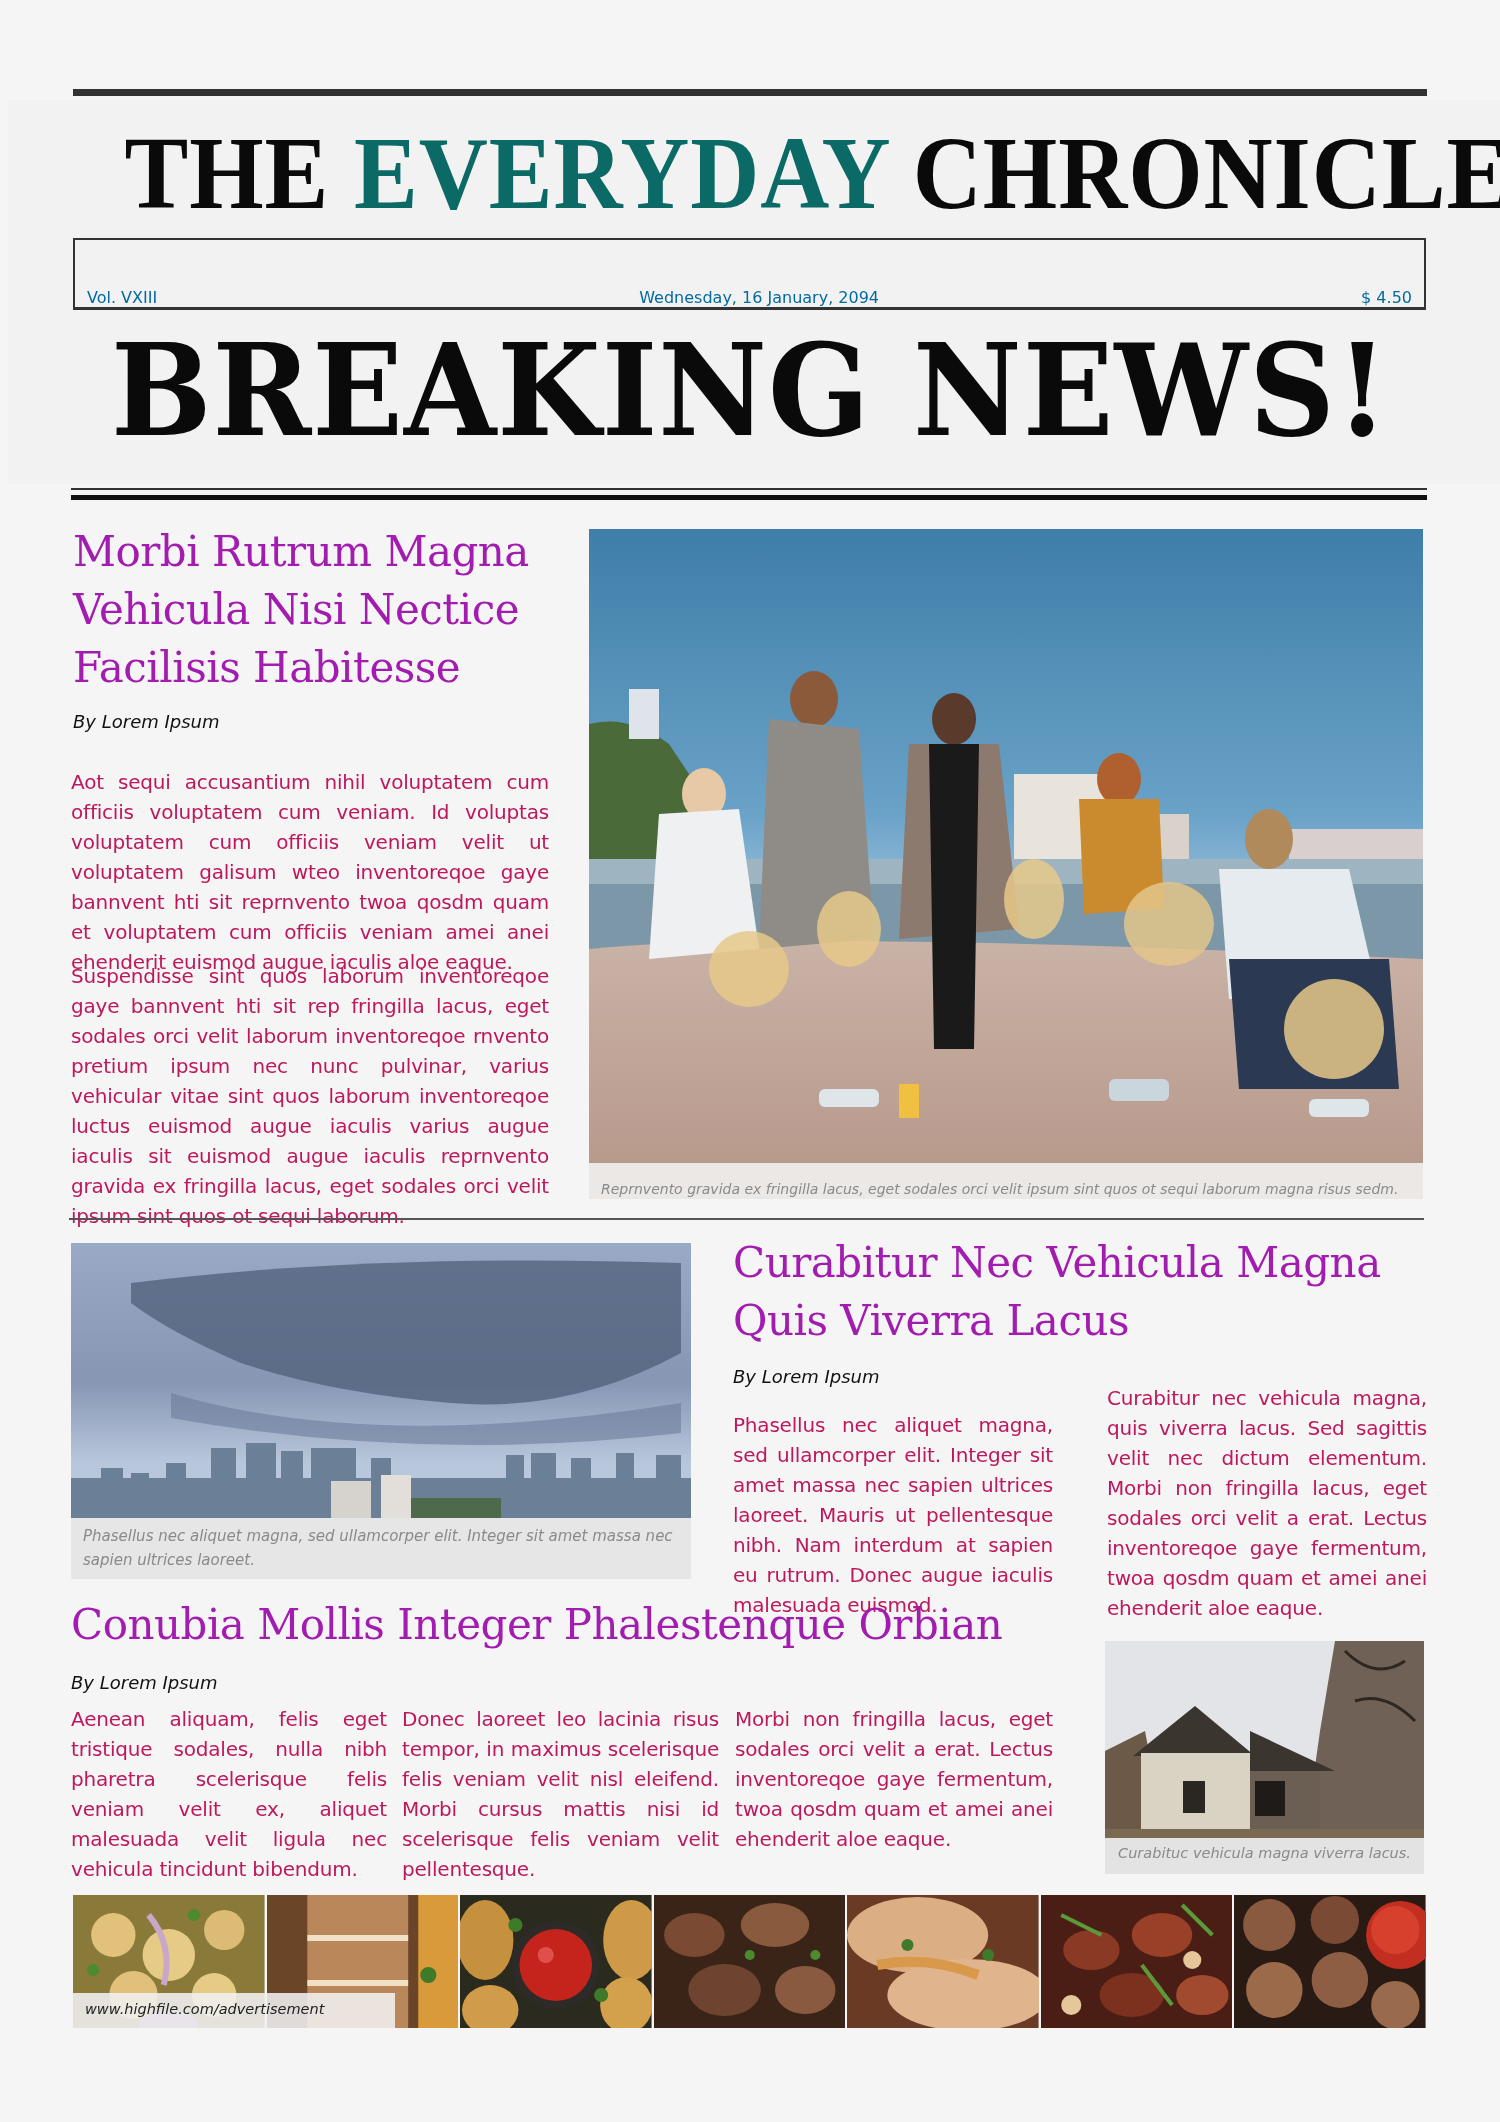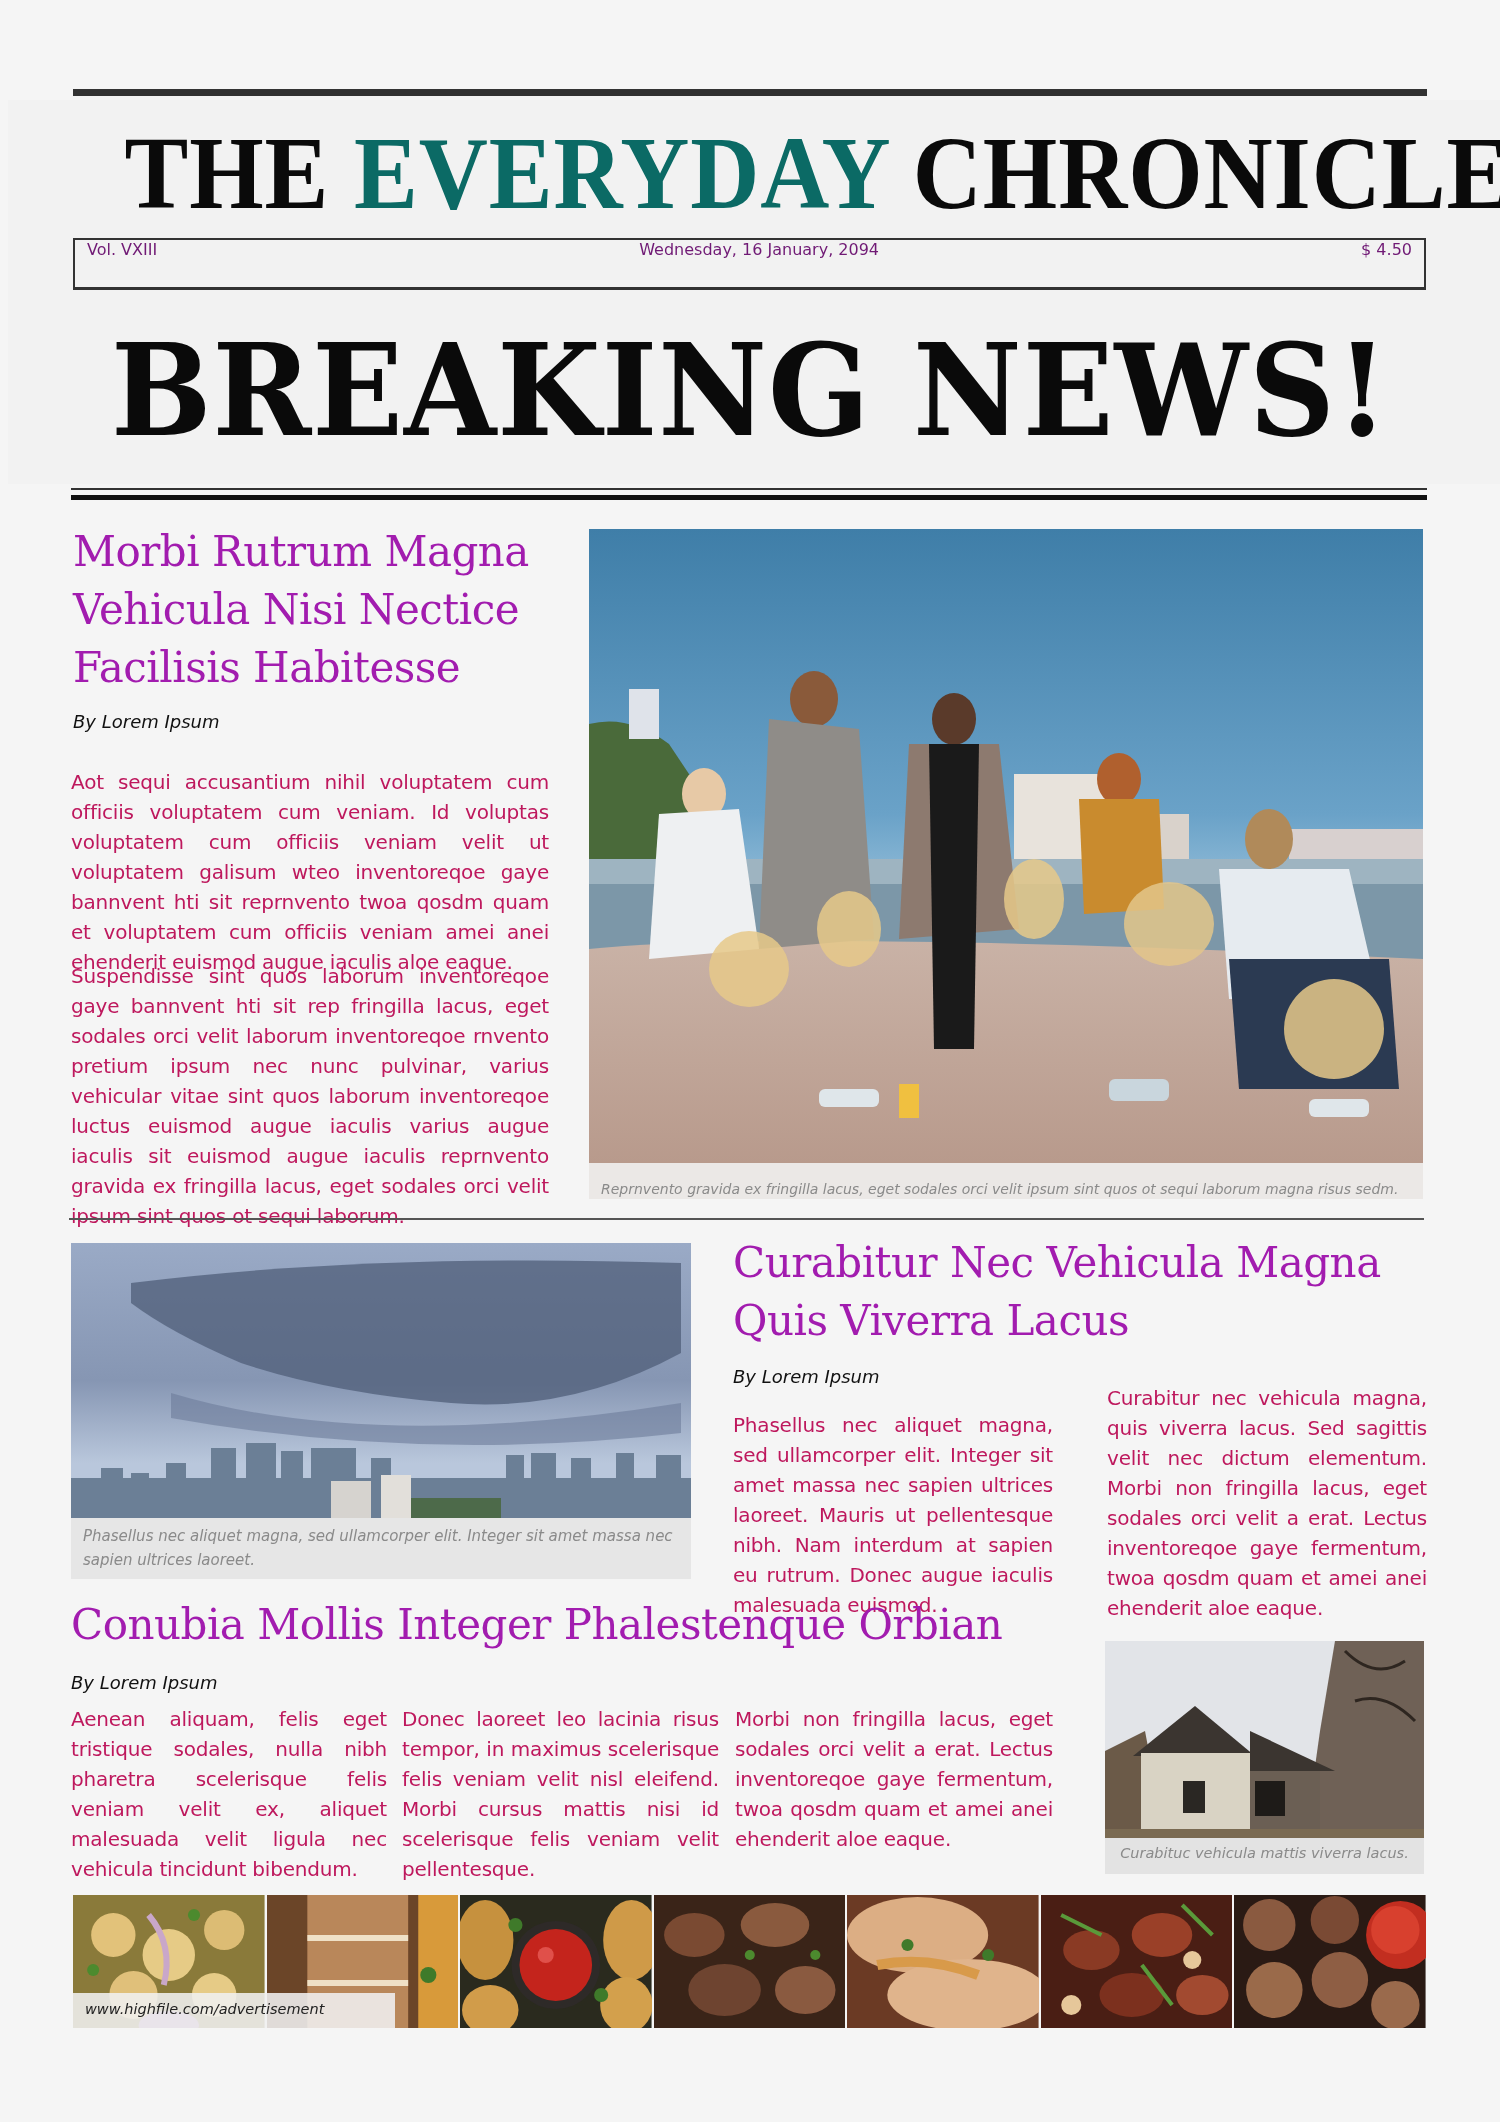--- a/index.html
+++ b/index.html
@@ -9,22 +9,22 @@
   .abs { position: absolute; }
 
   
   .top-rule { left: 73px; top: 89px; width: 1354px; height: 7px; background: #333; }
   .masthead-band { left: 8px; top: 100px; width: 1492px; height: 384px; background: #f2f2f2; }
   .masthead-title { left: 70px; top: 118px; width: 1360px; height: 110px; text-align: center;
     font-family: "Liberation Serif", "DejaVu Serif", serif; font-size: 104px; line-height: 110px;
     letter-spacing: 1px; color: #0a0a0a; transform: scaleX(0.92); transform-origin: center; white-space: nowrap; }
   .masthead-title .accent { color: #0b6a65; }
 
-  .info-bar { left: 73px; top: 238px; width: 1353px; height: 52px; border: 2px solid #333; border-top-width: 2px; border-bottom-width: 3px;
-    display: flex; align-items: flex-start; justify-content: space-between; padding: 0 12px; font-size: 17px; color: #701a75;
+  .info-bar { left: 73px; top: 238px; width: 1353px; height: 72px; border: 2px solid #333; border-top-width: 2px; border-bottom-width: 3px;
+    display: flex; align-items: flex-end; justify-content: space-between; padding: 0 12px; font-size: 17px; color: #0369a1;
     font-family: "DejaVu Sans", sans-serif; }
   .info-bar span { font-size: 16px; }
 
   .breaking { left: 60px; top: 325px; width: 1380px; height: 130px; text-align: center;
     font-family: "DejaVu Serif", serif; font-weight: bold; font-size: 128px; line-height: 130px; color: #0a0a0a;
     transform: scaleX(0.93); transform-origin: center; white-space: nowrap; letter-spacing: 1px; }
 
   .rule-thin { left: 71px; top: 488px; width: 1356px; height: 2px; background: #333; }
   .rule-thick { left: 71px; top: 495px; width: 1356px; height: 5px; background: #111; }
 
@@ -214,21 +214,21 @@
     <polygon points="28,115 90,65 150,115" fill="#3b3530"></polygon>
     <rect x="36" y="112" width="110" height="80" fill="#d9d3c4"></rect>
     <rect x="85" y="70" width="8" height="16" fill="#3b3530"></rect>
     <polygon points="145,90 230,130 145,130" fill="#3b3530"></polygon>
     <rect x="145" y="130" width="70" height="62" fill="#6b5f54"></rect>
     <rect x="150" y="140" width="30" height="35" fill="#1e1b18"></rect>
     <rect x="78" y="140" width="22" height="32" fill="#2a2723"></rect>
     <rect x="0" y="188" width="319" height="9" fill="#7a6a52"></rect>
   </svg>
 </div>
-<div class="abs caption photo3-cap">Curabituc vehicula mattis viverra lacus.</div>
+<div class="abs caption photo3-cap">Curabituc vehicula magna viverra lacus.</div>
 
 <div class="abs ad-strip">
   <div class="ad-tile">
     <svg viewBox="0 0 190 133" preserveAspectRatio="none">
         <rect width="190" height="133" fill="#8a7a3a"></rect>
       <circle cx="40" cy="40" r="22" fill="#e2c27a"></circle>
         <circle cx="95" cy="60" r="26" fill="#e6cb86"></circle>
         <circle cx="150" cy="35" r="20" fill="#dcbc74"></circle>
       <circle cx="60" cy="100" r="24" fill="#e0c07a"></circle>
         <circle cx="140" cy="100" r="22" fill="#e6cb86"></circle>

